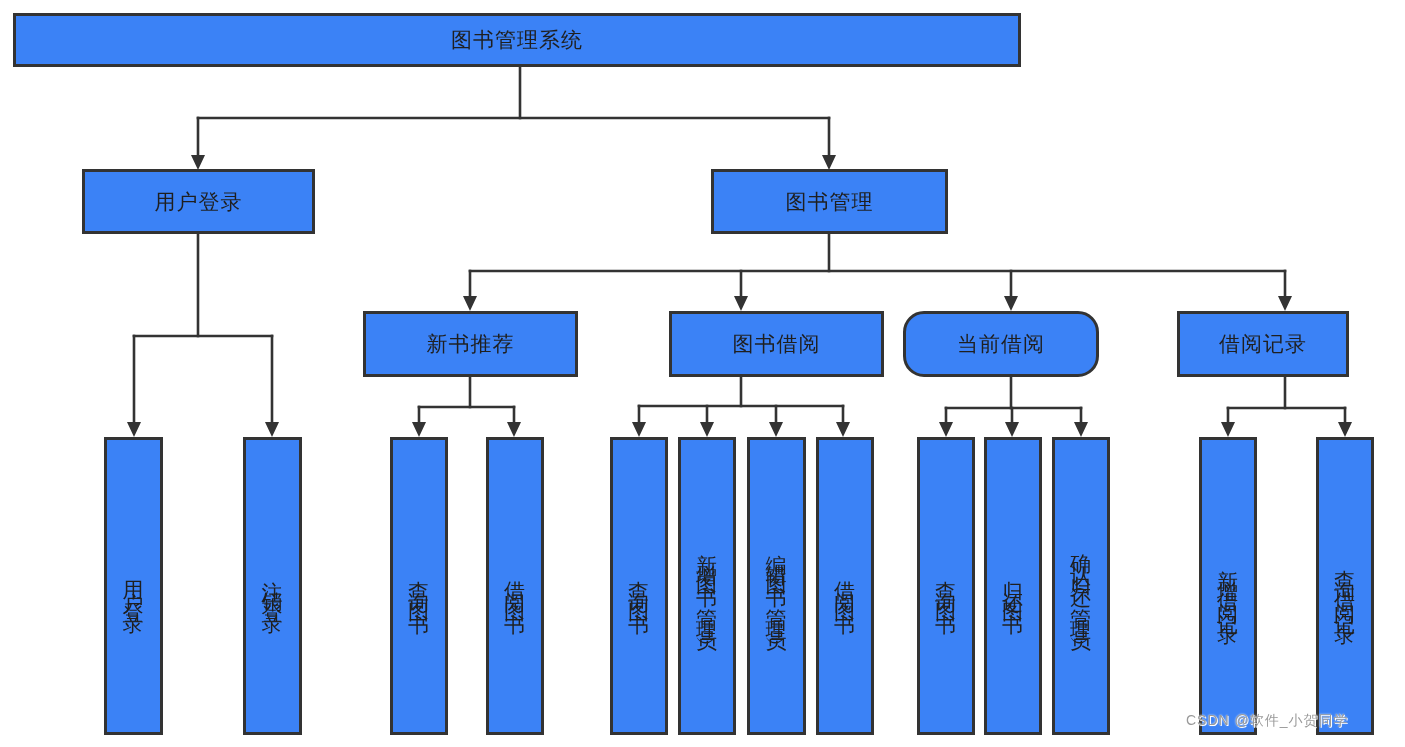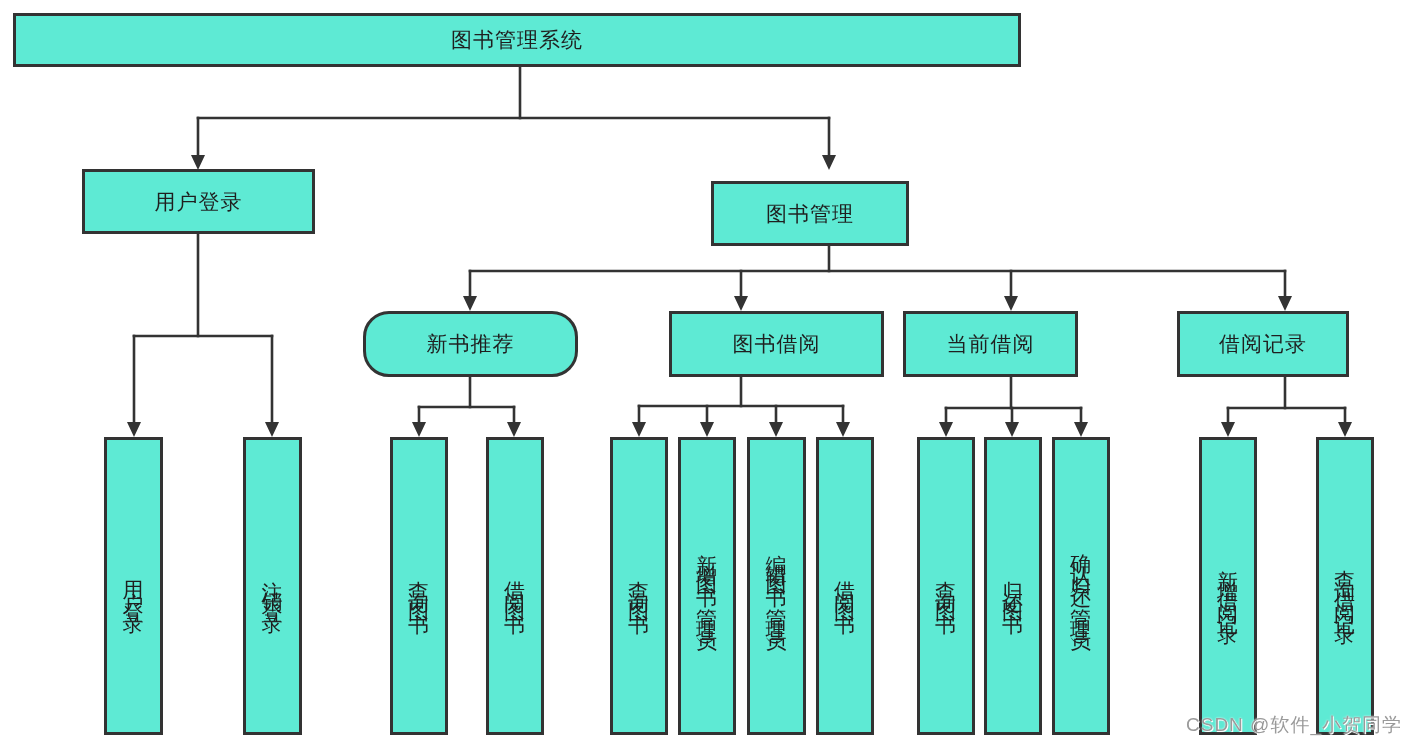--- a/index.html
+++ b/index.html
@@ -18,21 +18,21 @@
   #connectors {
     position: absolute;
     left: 0; top: 0;
     width: 1405px;
     height: 747px;
   }
   .node {
     position: absolute;
     box-sizing: border-box;
     border: 3px solid #333333;
-    background: #5eead4;
+    background: #3b82f6;
     display: flex;
     align-items: center;
     justify-content: center;
     color: #1f1f1f;
     font-size: 21px;
     letter-spacing: 1px;
     text-align: center;
     z-index: 2;
   }
   .node.leaf { z-index: 1; }
@@ -42,21 +42,21 @@
     font-size: 21px;
     letter-spacing: 11px;
     line-height: 1;
     white-space: nowrap;
     color: #1f1f1f;
   }
   .watermark {
     position: absolute;
     left: 1186px;
     top: 712px;
-    font-size: 19px;
+    font-size: 14px;
     letter-spacing: 1px;
     color: #9a9a9a;
     text-shadow: 0 0 2px #ffffff, 1px 1px 0 #ffffff;
     white-space: nowrap;
     z-index: 3;
   }
 </style>
 </head>
 <body>
 
@@ -131,31 +131,31 @@
     </g>
   </svg>
 
   <div class="node" style="left:13px; top:13px; width:1008px; height:54px;">
     <span>图书管理系统</span>
   </div>
 
   <div class="node" style="left:82px; top:169px; width:233px; height:65px;">
     <span>用户登录</span>
   </div>
-  <div class="node" style="left:711px; top:181px; width:198px; height:65px;">
+  <div class="node" style="left:711px; top:169px; width:237px; height:65px;">
     <span>图书管理</span>
   </div>
 
-  <div class="node" style="left:363px; top:311px; width:215px; height:66px;border-radius:26px;">
+  <div class="node" style="left:363px; top:311px; width:215px; height:66px;">
     <span>新书推荐</span>
   </div>
   <div class="node" style="left:633px; top:311px; width:215px; height:66px;margin-left:36px;">
     <span>图书借阅</span>
   </div>
-  <div class="node" style="left:903px; top:311px; width:175px; height:66px;">
+  <div class="node" style="left:903px; top:311px; width:196px; height:66px;border-radius:21px;">
     <span>当前借阅</span>
   </div>
   <div class="node" style="left:1177px; top:311px; width:172px; height:66px;">
     <span>借阅记录</span>
   </div>
 
   <div class="node leaf" style="left:104px; top:437px; width:59px; height:298px;">
     <span class="vtext">用户登录</span>
   </div>
   <div class="node leaf" style="left:243px; top:437px; width:59px; height:298px;">

